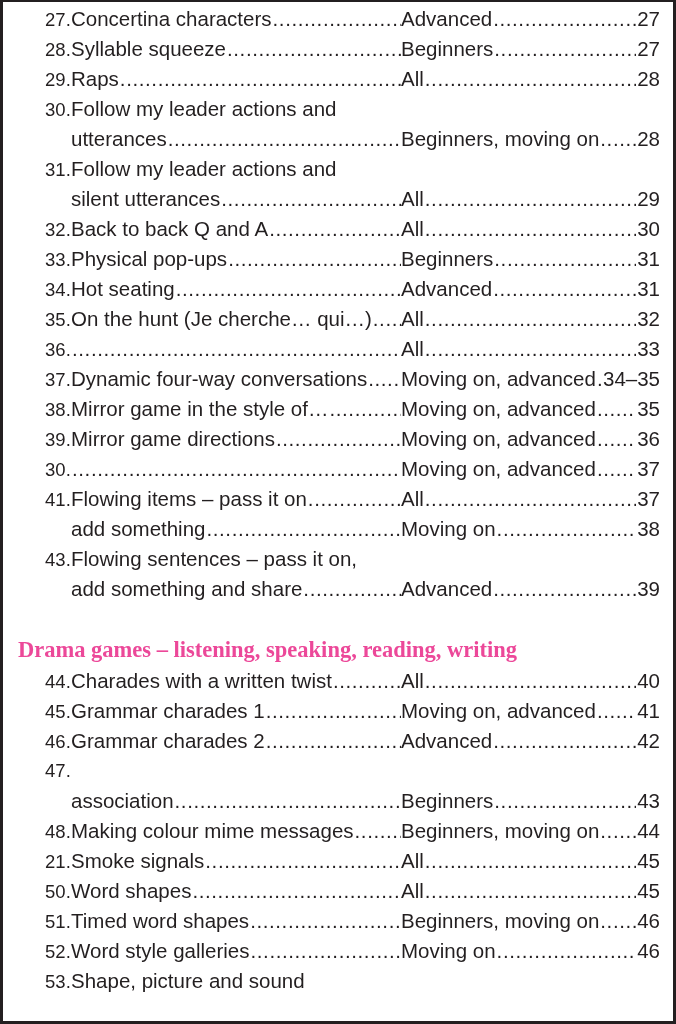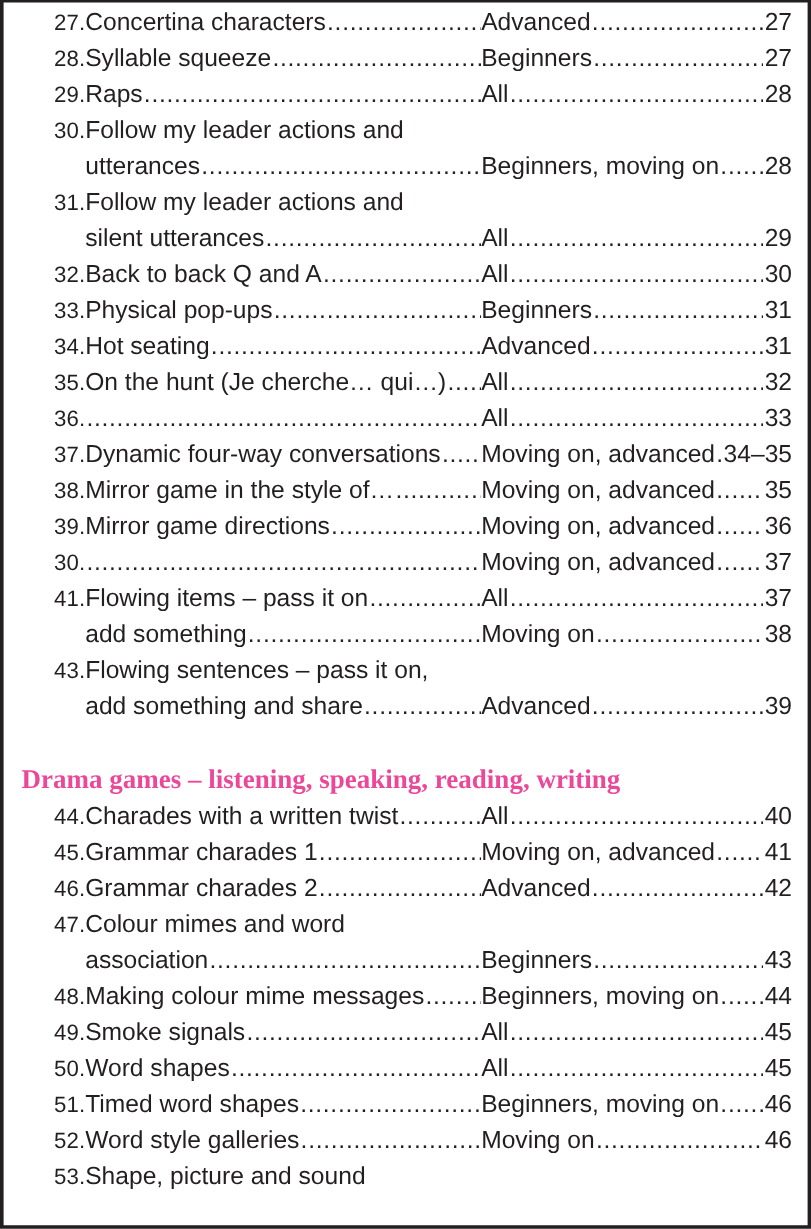--- a/index.html
+++ b/index.html
@@ -428,23 +428,20 @@
           <span class="level-col">
             <span class="level-txt">Advanced</span>
             <span class="dots"></span>
           </span>
           <span class="pg">42</span>
         </div>
       </div>
       <div class="entry">
         <div class="eline">
           <span class="num">47.</span>
-          <span class="title-col">
-            <span class="title-txt">Colour mimes and word</span>
-          </span>
         </div>
         <div class="eline cont">
           <span class="num"></span>
           <span class="title-col">
             <span class="title-txt">association</span>
             <span class="dots"></span>
           </span>
           <span class="level-col">
             <span class="level-txt">Beginners</span>
             <span class="dots"></span>
@@ -461,21 +458,21 @@
           </span>
           <span class="level-col">
             <span class="level-txt">Beginners, moving on</span>
             <span class="dots"></span>
           </span>
           <span class="pg">44</span>
         </div>
       </div>
       <div class="entry">
         <div class="eline">
-          <span class="num">49.</span>
+          <span class="num">21.</span>
           <span class="title-col">
             <span class="title-txt">Smoke signals</span>
             <span class="dots"></span>
           </span>
           <span class="level-col">
             <span class="level-txt">All</span>
             <span class="dots"></span>
           </span>
           <span class="pg">45</span>
         </div>

